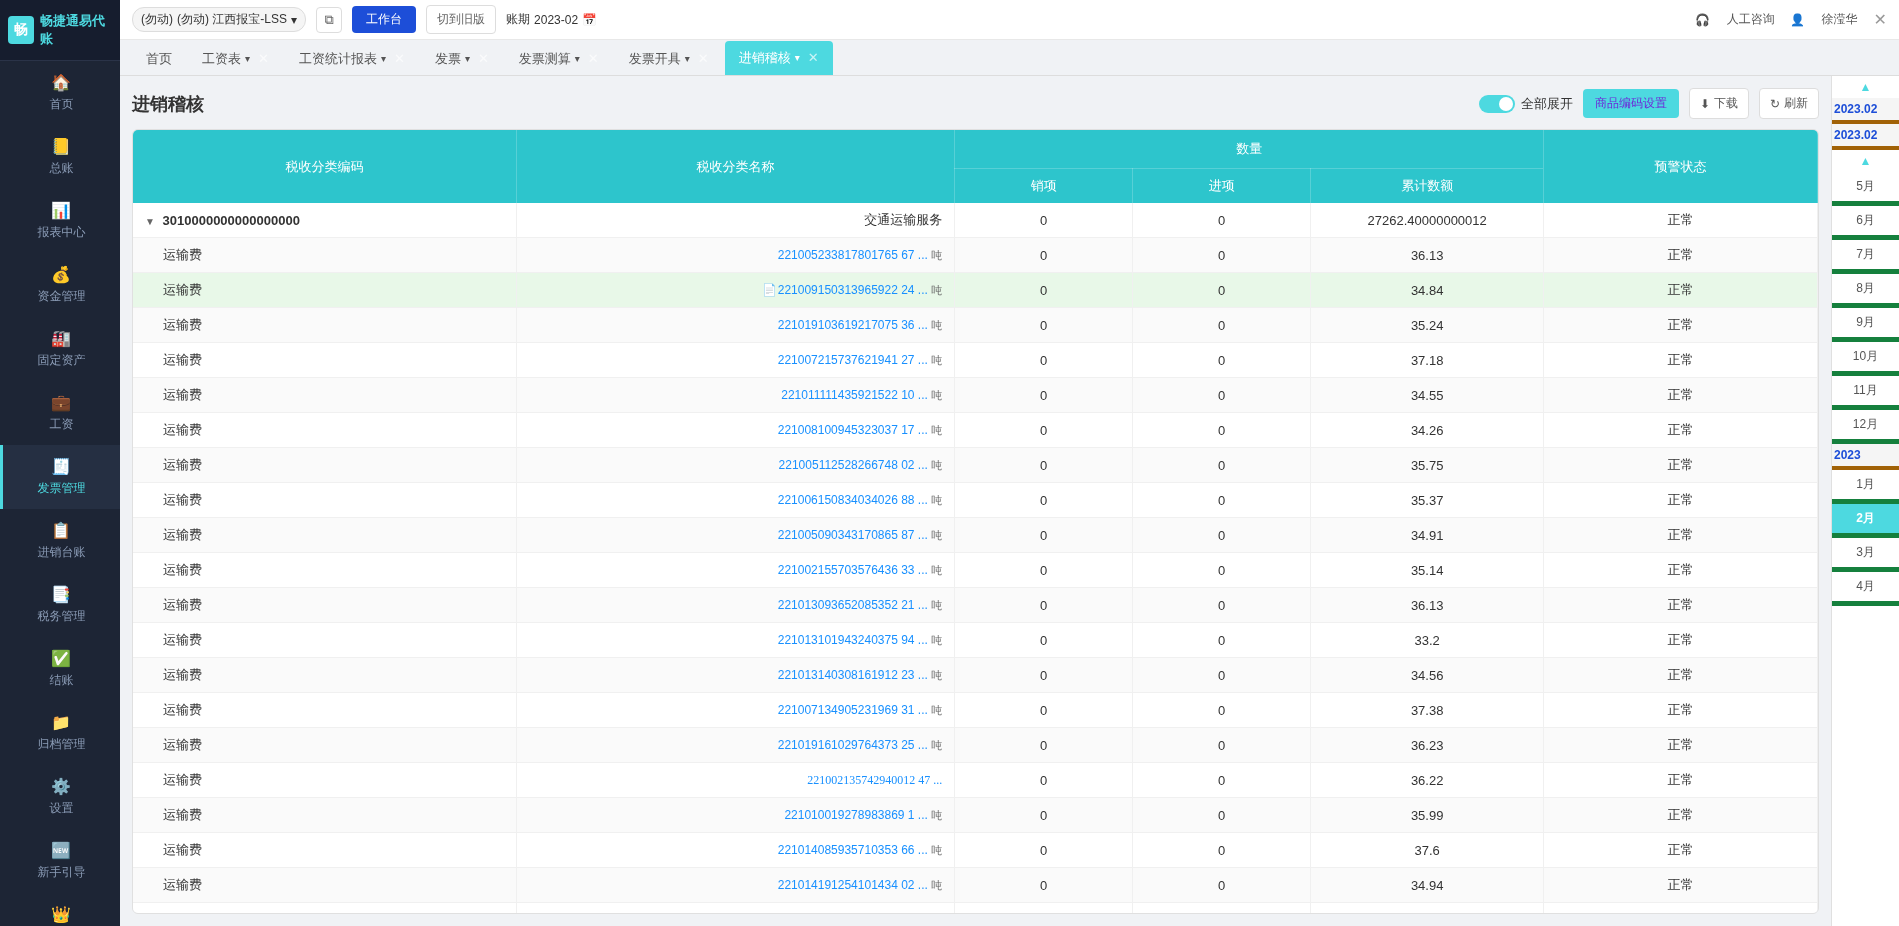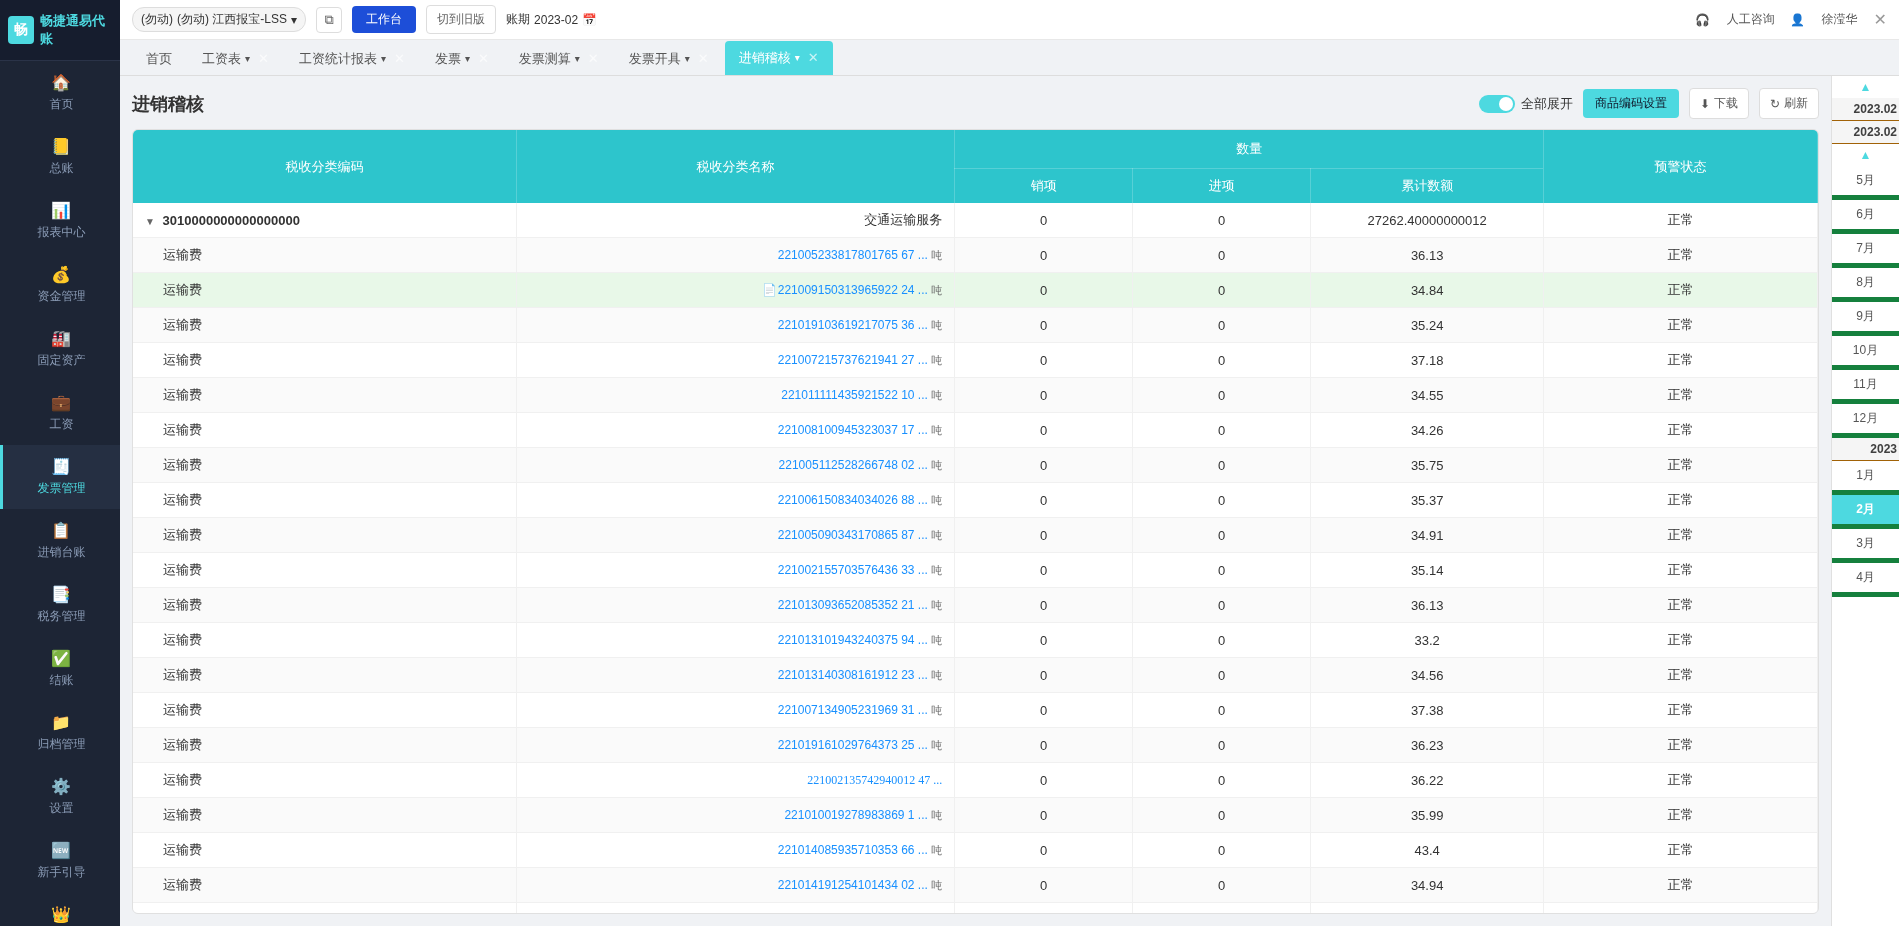--- a/index.html
+++ b/index.html
@@ -37,21 +37,21 @@
     .page { flex: 1; display: flex; overflow: hidden; background: #f0f2f5; }
     .page-content { flex: 1; padding: 12px; overflow: hidden; display: flex; flex-direction: column; }
 
     
     .page-header { display: flex; align-items: center; justify-content: space-between; margin-bottom: 10px; }
     .page-title { font-size: 18px; font-weight: bold; color: #333; }
     .page-actions { display: flex; align-items: center; gap: 10px; }
     .toggle-btn { display: flex; align-items: center; gap: 6px; font-size: 13px; color: #333; }
     .toggle-switch { width: 36px; height: 18px; background: #4dd9e0; border-radius: 9px; position: relative; cursor: pointer; }
     .toggle-switch::after { content: ''; position: absolute; right: 2px; top: 2px; width: 14px; height: 14px; background: #fff; border-radius: 50%; }
-    .settings-btn { background: #4dd9e0; color: #0f172a; border: none; border-radius: 4px; padding: 6px 12px; font-size: 12px; cursor: pointer; }
+    .settings-btn { background: #4dd9e0; color: #6d28d9; border: none; border-radius: 4px; padding: 6px 12px; font-size: 12px; cursor: pointer; }
     .download-btn { background: #fff; color: #555; border: 1px solid #ddd; border-radius: 4px; padding: 6px 10px; font-size: 12px; cursor: pointer; display: flex; align-items: center; gap: 4px; }
     .refresh-btn { background: #fff; color: #555; border: 1px solid #ddd; border-radius: 4px; padding: 6px 10px; font-size: 12px; cursor: pointer; display: flex; align-items: center; gap: 4px; }
 
     
     .table-container { flex: 1; overflow: auto; border-radius: 6px; background: #fff; border: 1px solid #e0e0e0; }
     table { width: 100%; border-collapse: collapse; font-size: 13px; }
     thead tr:first-child th { background: #2dc5cc; color: #fff; padding: 10px 12px; text-align: center; font-weight: normal; border-right: 1px solid rgba(255,255,255,0.2); }
     thead tr:last-child th { background: #2dc5cc; color: #fff; padding: 8px 12px; text-align: center; font-weight: normal; border-right: 1px solid rgba(255,255,255,0.2); border-top: 1px solid rgba(255,255,255,0.2); }
     tbody tr:nth-child(even) { background: #fafafa; }
     tbody tr.highlighted { background: #e8f8e8; }
@@ -59,21 +59,21 @@
     tbody td:first-child { text-align: left; }
     tbody td:nth-child(2) { text-align: right; }
     .category-code { color: #333; font-weight: bold; }
     .indent { padding-left: 30px; }
     .expand-icon { color: #666; margin-right: 4px; font-size: 10px; }
     .file-icon { color: #4dd9e0; font-size: 12px; }
     .status-normal { color: #333; }
 
     
     .calendar-panel { width: 68px; background: #fff; border-left: 1px solid #e0e0e0; display: flex; flex-direction: column; overflow-y: auto; font-size: 12px; }
-    .cal-year { text-align: right; padding: 4px 2px; background: #f5f5f5; color: #404040; font-weight: bold; border-bottom: 1px solid #a16207; }
+    .cal-year { text-align: left; padding: 4px 2px; background: #f5f5f5; color: #1d4ed8; font-weight: bold; border-bottom: 4px solid #a16207; }
     .cal-month { text-align: center; padding: 6px 4px; color: #555; cursor: pointer; border-bottom: 5px solid #15803d; }
     .cal-month.current-active { background: #4dd9e0; color: #fff; }
     .cal-nav { display: flex; align-items: center; justify-content: center; padding: 4px; color: #4dd9e0; cursor: pointer; }
   </style>
 </head>
 <body>
 
 <div class="sidebar">
   <div class="sidebar-logo">
     <div class="logo-icon">畅</div>
@@ -386,21 +386,21 @@
       <td>0</td>
       <td>0</td>
       <td>35.99</td>
       <td class="status-normal">正常</td>
     </tr>
               <tr>
       <td class="indent">运输费</td>
       <td style="color:#1890ff;font-size:12px;">221014085935710353 66 ... <span style="color:#666;font-size:11px;">吨</span></td>
       <td>0</td>
       <td>0</td>
-      <td>43.4</td>
+      <td>37.6</td>
       <td class="status-normal">正常</td>
     </tr>
               <tr>
       <td class="indent">运输费</td>
       <td style="color:#1890ff;font-size:12px;">221014191254101434 02 ... <span style="color:#666;font-size:11px;">吨</span></td>
       <td>0</td>
       <td>0</td>
       <td>34.94</td>
       <td class="status-normal">正常</td>
     </tr>

